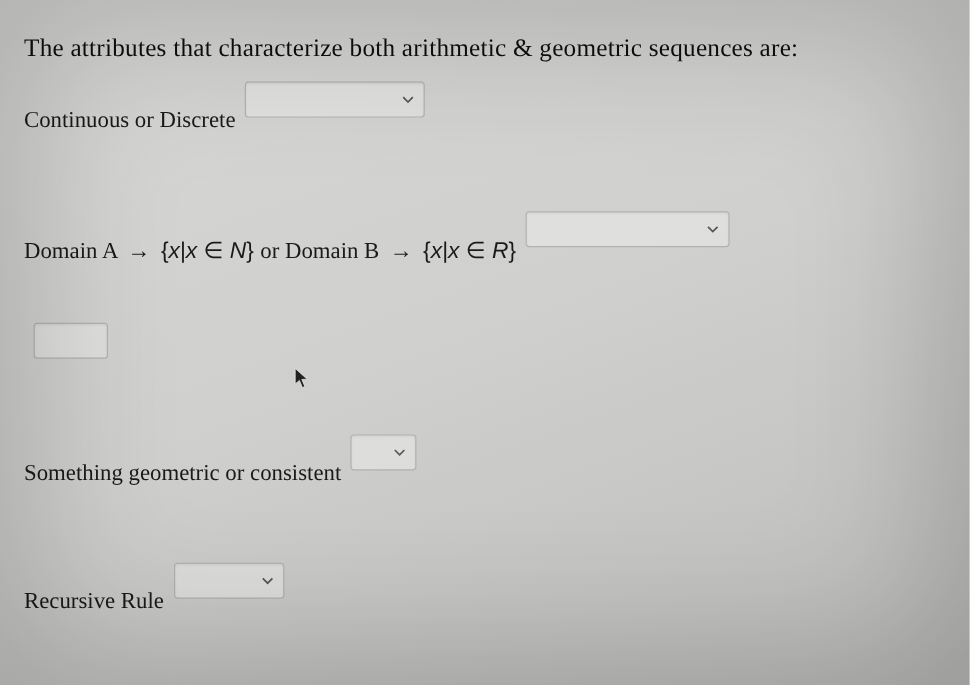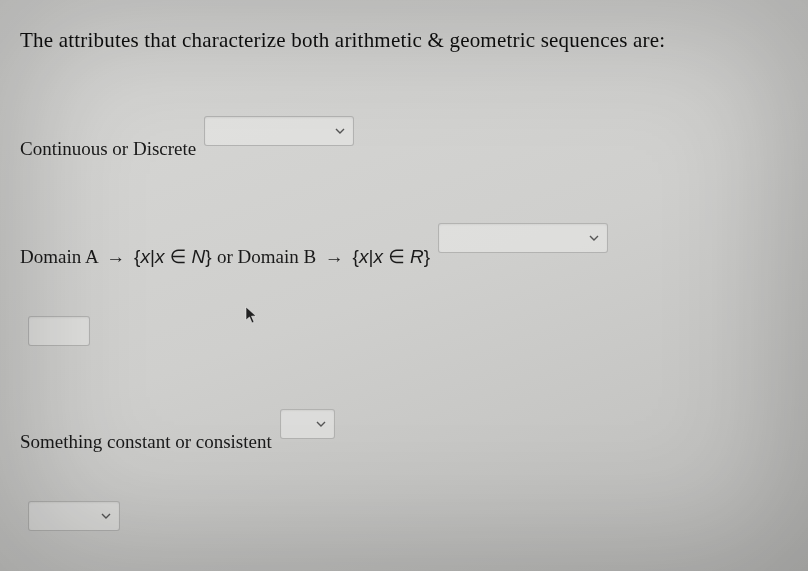--- a/index.html
+++ b/index.html
@@ -13,21 +13,20 @@
       background: linear-gradient(160deg, #d8d8d6 0%, #cfcfcd 50%, #bcbcba 100%);
       font-family: Georgia, 'Times New Roman', serif;
       color: #1a1a1a;
       padding: 28px 20px 20px 20px;
       position: relative;
       overflow: hidden;
     }
     .heading {
       font-size: 21px;
       font-weight: normal;
-      margin-bottom: 48px;
       color: #0f0f0f;
       letter-spacing: 0.2px;
     }
     .row {
       display: flex;
       align-items: center;
       margin-bottom: 48px;
       font-size: 19px;
       color: #1a1a1a;
     }
@@ -116,31 +115,32 @@
         </svg>
     </span>
   </span>
 </div>
 
 <div class="row">
   <span class="select-box w3"></span>
 </div>
 
 <div class="row">
-  <span class="label">Something constant or consistent</span>
+  <span class="label">Something geometric or consistent</span>
   <span class="select-box w4">
     <span class="chev">
       <svg viewBox="0 0 10 10">
           <path d="M1 3 L5 7 L9 3" fill="none" stroke="#555" stroke-width="1.4"></path>
         </svg>
     </span>
   </span>
 </div>
 
 <div class="row" style="margin-bottom:0">
+  <span class="label">Recursive Rule</span>
   <span class="select-box w5">
     <span class="chev">
       <svg viewBox="0 0 10 10">
           <path d="M1 3 L5 7 L9 3" fill="none" stroke="#555" stroke-width="1.4"></path>
         </svg>
     </span>
   </span>
 </div>
 
 <div class="cursor">

